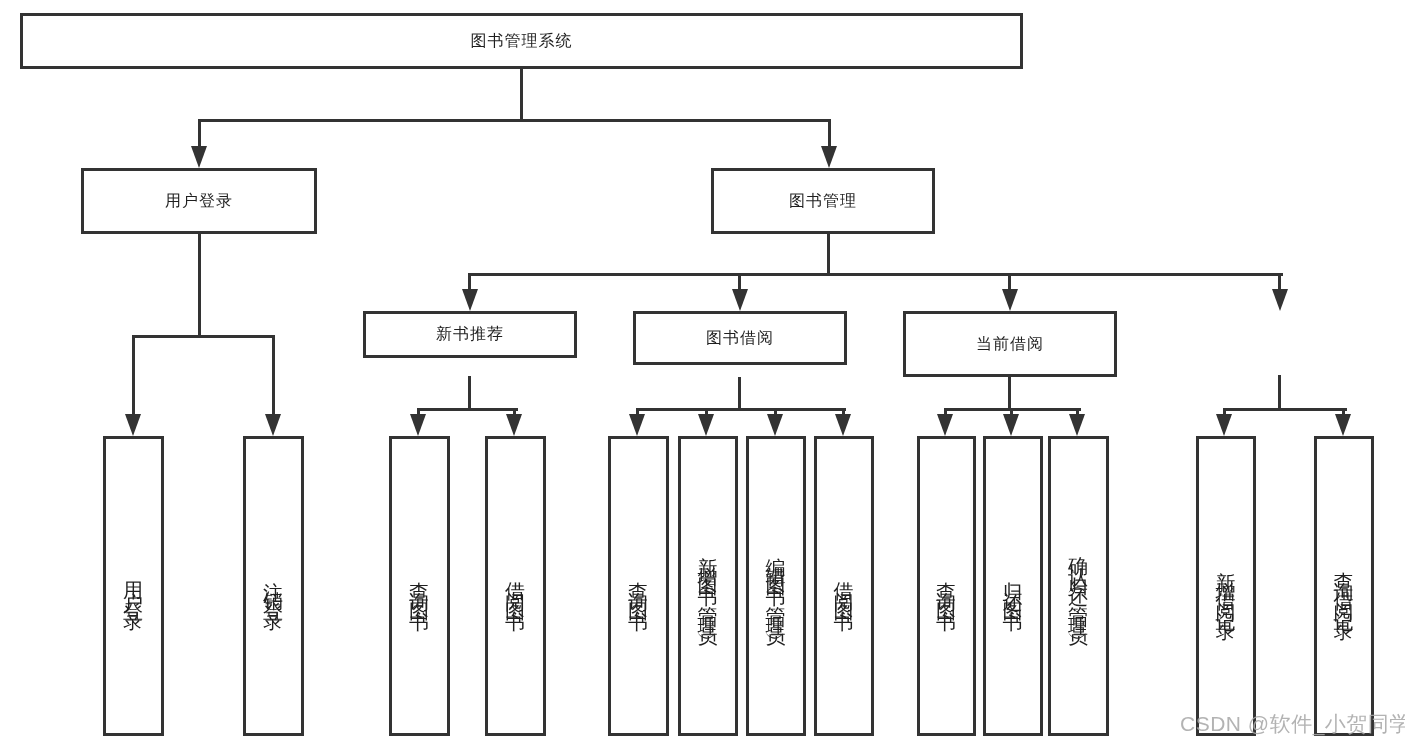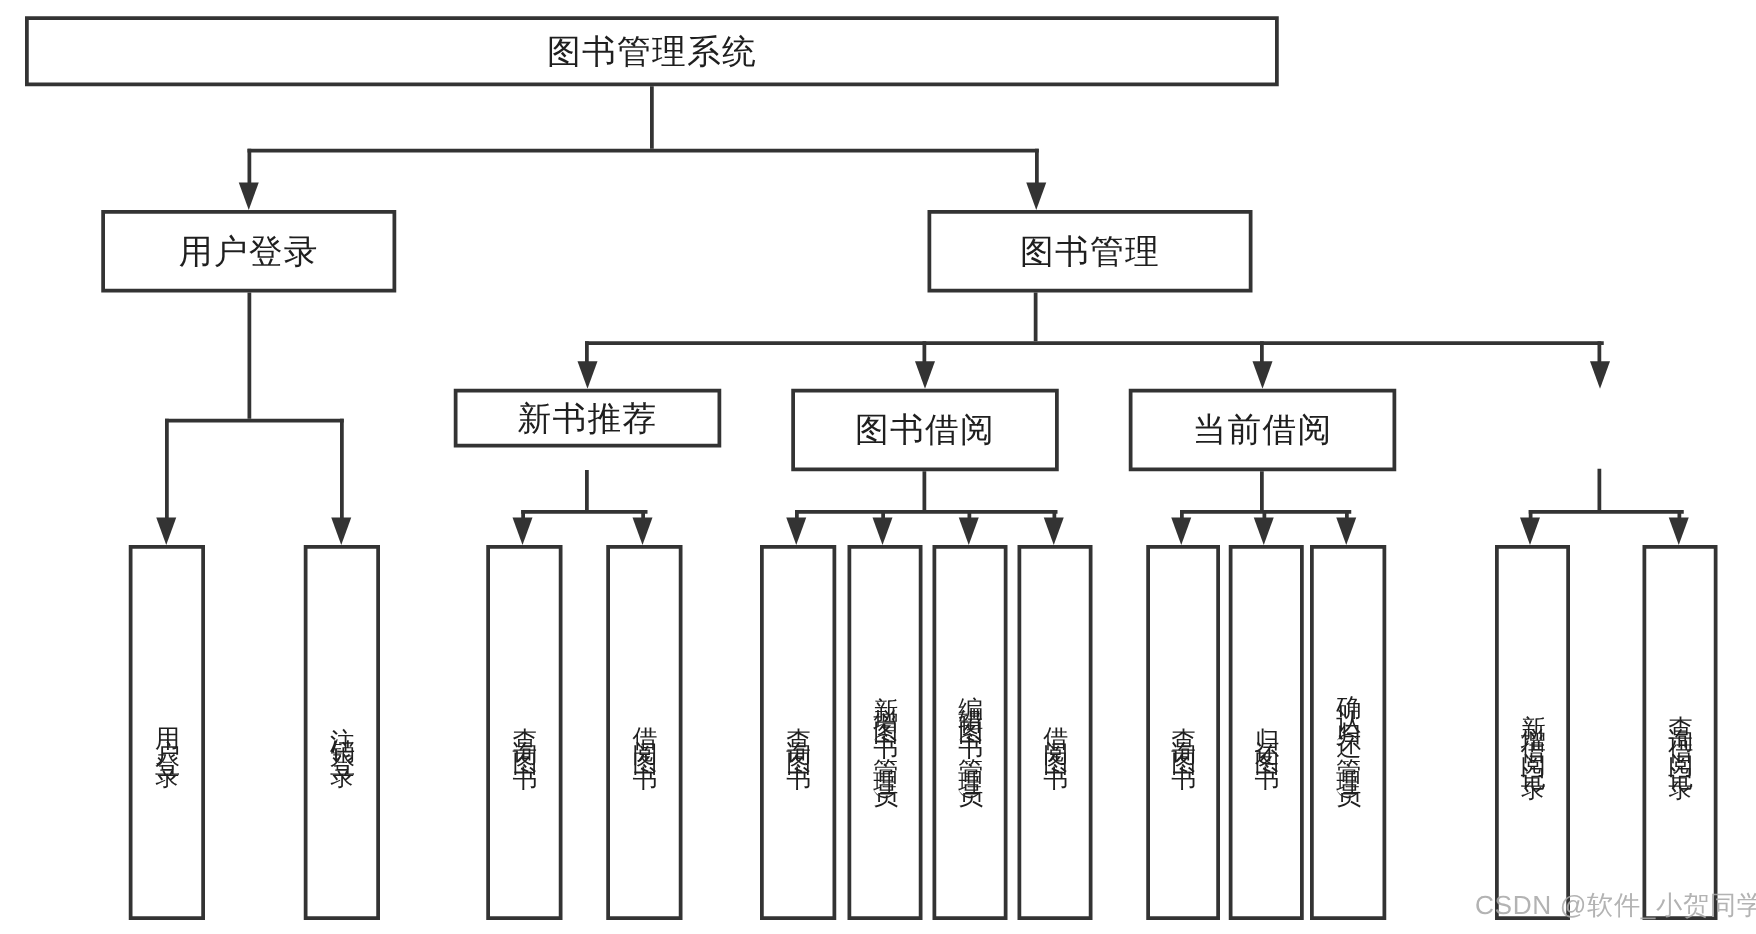--- a/index.html
+++ b/index.html
@@ -18,21 +18,21 @@
   
   .node {
     position: absolute;
     background: #ffffff;
     border: 3px solid #333333;
     display: flex;
     align-items: center;
     justify-content: center;
   }
   .node .lbl {
-    font-size: 27px;
+    font-size: 16px;
     letter-spacing: 1px;
     color: #1f1f1f;
     white-space: nowrap;
   }
   .leaf .lbl {
     writing-mode: vertical-rl;
     text-orientation: mixed;
     font-size: 20px;
     letter-spacing: 10px;
     white-space: normal;
@@ -73,21 +73,21 @@
   <div class="vline" style="left:520px; top:69px; height:50px"></div>
   <div class="hline" style="left:198px; top:119px; width:633px"></div>
   <div class="vline" style="left:198px; top:119px; height:30px"></div>
   <div class="ahead" style="left:191px; top:146px"></div>
   <div class="vline" style="left:828px; top:119px; height:30px"></div>
   <div class="ahead" style="left:821px; top:146px"></div>
 
   <div class="node" style="left:81px; top:168px; width:236px; height:66px">
     <span class="lbl">用户登录</span>
   </div>
-  <div class="node" style="left:742px; top:168px; width:260px; height:66px">
+  <div class="node" style="left:711px; top:168px; width:224px; height:66px">
     <span class="lbl">图书管理</span>
   </div>
 
   <div class="vline" style="left:198px; top:234px; height:101px"></div>
   <div class="hline" style="left:132px; top:335px; width:143px"></div>
   <div class="vline" style="left:132px; top:335px; height:80px"></div>
   <div class="ahead" style="left:125px; top:414px"></div>
   <div class="vline" style="left:272px; top:335px; height:80px"></div>
   <div class="ahead" style="left:265px; top:414px"></div>
 
@@ -98,21 +98,21 @@
   <div class="vline" style="left:738px;  top:273px; height:18px"></div>
   <div class="ahead" style="left:732px;  top:289px"></div>
   <div class="vline" style="left:1008px; top:273px; height:18px"></div>
   <div class="ahead" style="left:1002px; top:289px"></div>
   <div class="vline" style="left:1278px; top:273px; height:18px"></div>
   <div class="ahead" style="left:1272px; top:289px"></div>
 
   <div class="node" style="left:363px; top:311px; width:214px; height:47px">
     <span class="lbl">新书推荐</span>
   </div>
-  <div class="node" style="left:633px; top:311px; width:214px; height:66px">
+  <div class="node" style="left:633px; top:311px; width:214px; height:54px">
     <span class="lbl">图书借阅</span>
   </div>
   <div class="node" style="left:903px; top:311px; width:214px; height:66px">
     <span class="lbl">当前借阅</span>
   </div>
 
   <div class="vline" style="left:468px; top:376px; height:32px"></div>
   <div class="hline" style="left:417px; top:408px; width:101px"></div>
   <div class="vline" style="left:417px; top:408px; height:8px"></div>
   <div class="ahead" style="left:410px; top:414px"></div>

